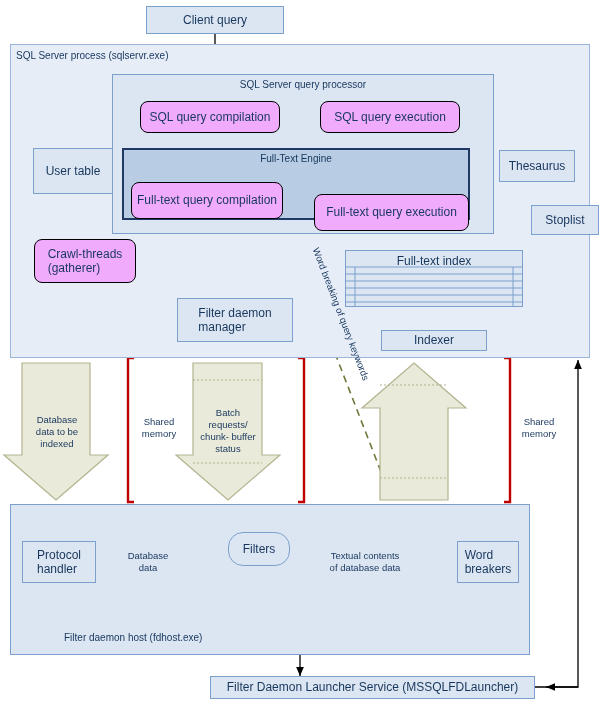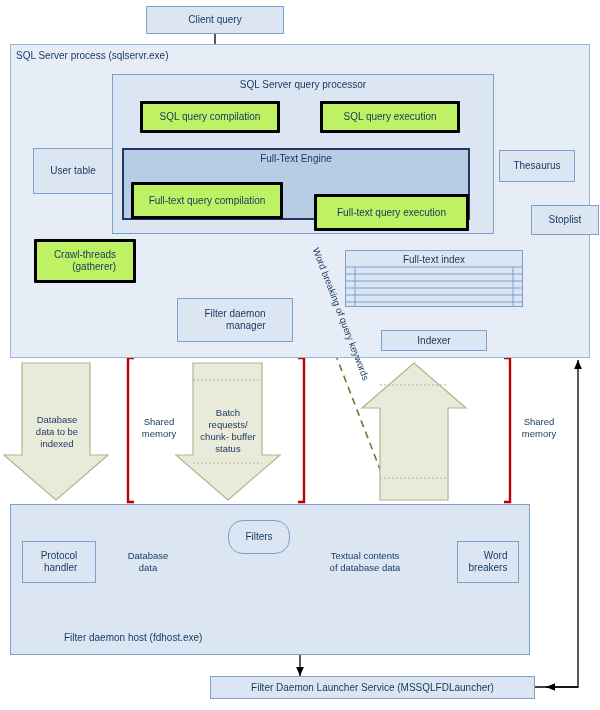--- a/index.html
+++ b/index.html
@@ -16,34 +16,34 @@
     height: 710px;
     overflow: hidden;
     background: #ffffff;
   }
   .box {
     position: absolute;
     box-sizing: border-box;
     display: flex;
     align-items: center;
     justify-content: center;
-    text-align: right;
-    color: #17365d;
-    font-size: 10px;
+    text-align: left;
+    color: #17365d;
+    font-size: 12px;
     line-height: 1.2;
     padding: 2px;
   }
   .plain {
     background: #dce6f2;
     border: 1px solid #7ba0cd;
   }
   .rounded {
-    background: #bef264;
-    border: 3px solid #000000;
-    border-radius: 1px;
+    background: #f0abfc;
+    border: 1px solid #000000;
+    border-radius: 8px;
   }
   .panel {
     position: absolute;
     box-sizing: border-box;
   }
   .panel-label {
     position: absolute;
     color: #17365d;
     font-size: 10px;
     text-align: center;
@@ -210,21 +210,21 @@
   </svg>
 
   <div class="box plain" style="left:381px; top:330px; width:106px; height:21px;">Indexer</div>
 
   <div class="box plain" style="left:177px; top:298px; width:116px; height:44px; white-space:pre-line;">Filter daemon
 manager</div>
 
   <div class="box plain" style="left:22px; top:541px; width:74px; height:42px; white-space:pre-line;">Protocol
 handler</div>
 
-  <div class="box plain" style="left:228px; top:520px; width:62px; height:34px;border-radius:15px;">Filters</div>
+  <div class="box plain" style="left:228px; top:532px; width:62px; height:34px;border-radius:15px;">Filters</div>
 
   <div class="box plain" style="left:457px; top:541px; width:62px; height:42px; white-space:pre-line;">Word
 breakers</div>
 
   <div class="box plain" style="left:210px; top:676px; width:325px; height:23px;">Filter Daemon Launcher Service (MSSQLFDLauncher)</div>
 
   <div class="arrow-text" style="left:20px; top:405px; width:74px; height:54px; white-space:pre-line;">Database
 data to be
 indexed</div>
 

